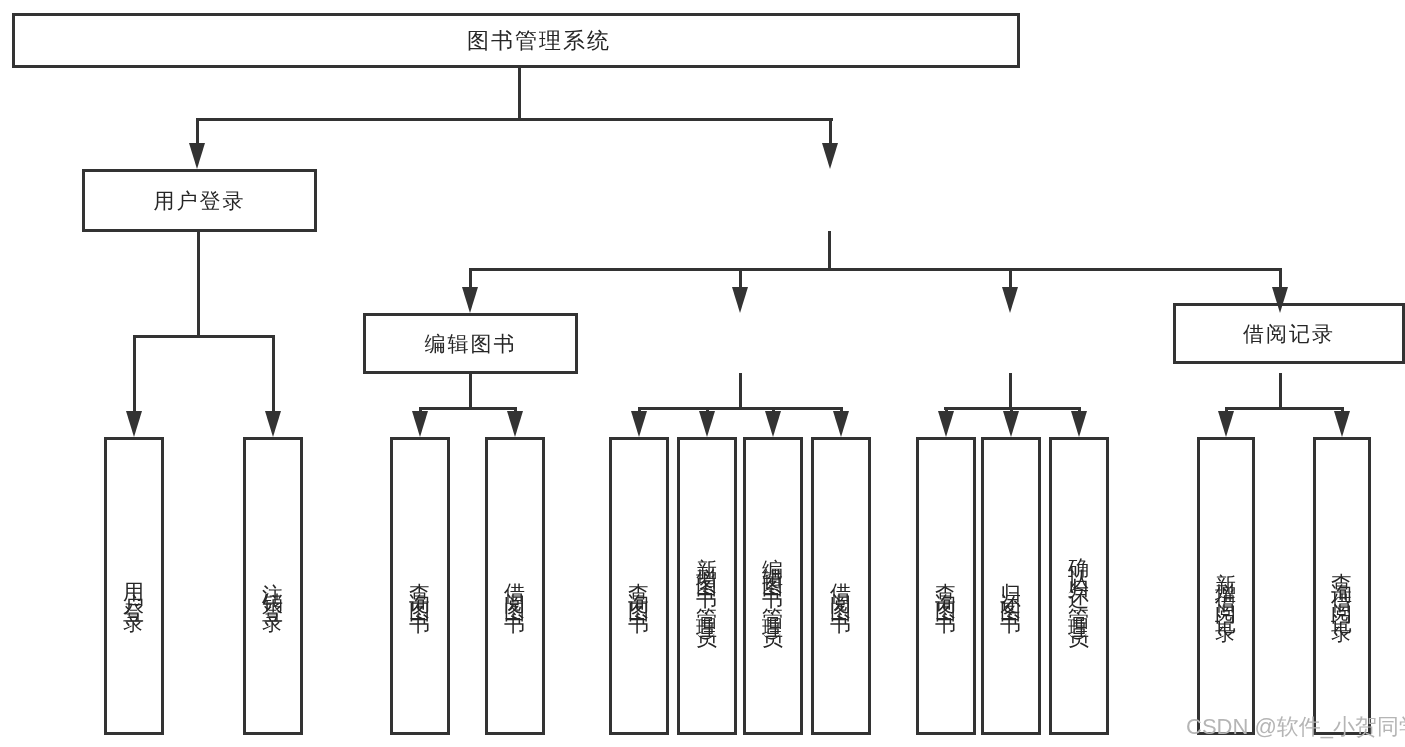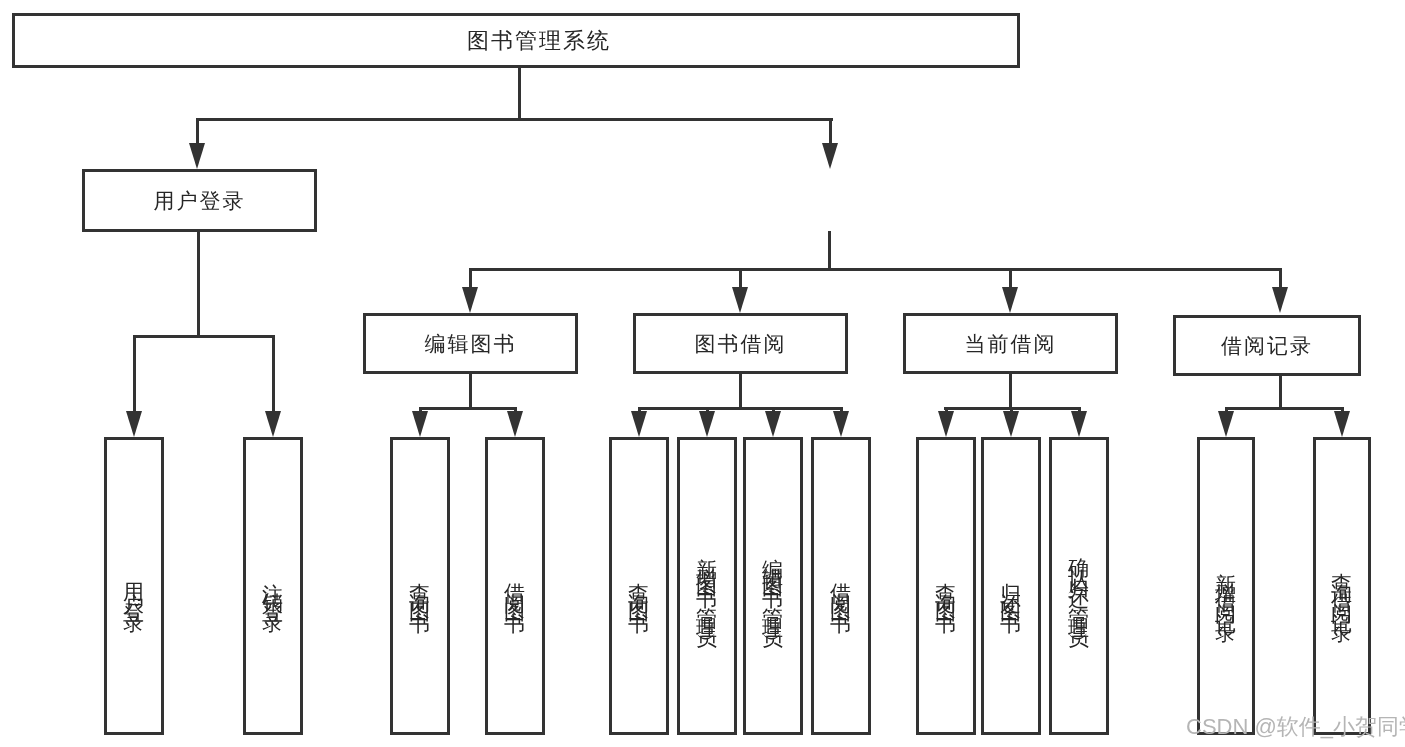--- a/index.html
+++ b/index.html
@@ -41,27 +41,21 @@
     <span class="hlabel">图书管理系统</span>
   </div>
 
   <div class="box" style="left:82px;top:169px;width:235px;height:63px">
     <span class="hlabel">用户登录</span>
   </div>
 
   <div class="box" style="left:363px;top:313px;width:215px;height:61px">
     <span class="hlabel">编辑图书</span>
   </div>
-  <div class="box" style="left:633px;top:313px;width:215px;height:61px">
-    <span class="hlabel">图书借阅</span>
-  </div>
-  <div class="box" style="left:903px;top:313px;width:215px;height:61px">
-    <span class="hlabel">当前借阅</span>
-  </div>
-  <div class="box" style="left:1173px;top:315px;width:188px;height:61px">
+  <div class="box" style="left:1173px;top:303px;width:232px;height:61px">
     <span class="hlabel">借阅记录</span>
   </div>
 
   <div class="box vbox" style="left:104px;width:60px">
     <span class="vtext">用户登录</span>
   </div>
   <div class="box vbox" style="left:243px;width:60px">
     <span class="vtext">注销登录</span>
   </div>
 

